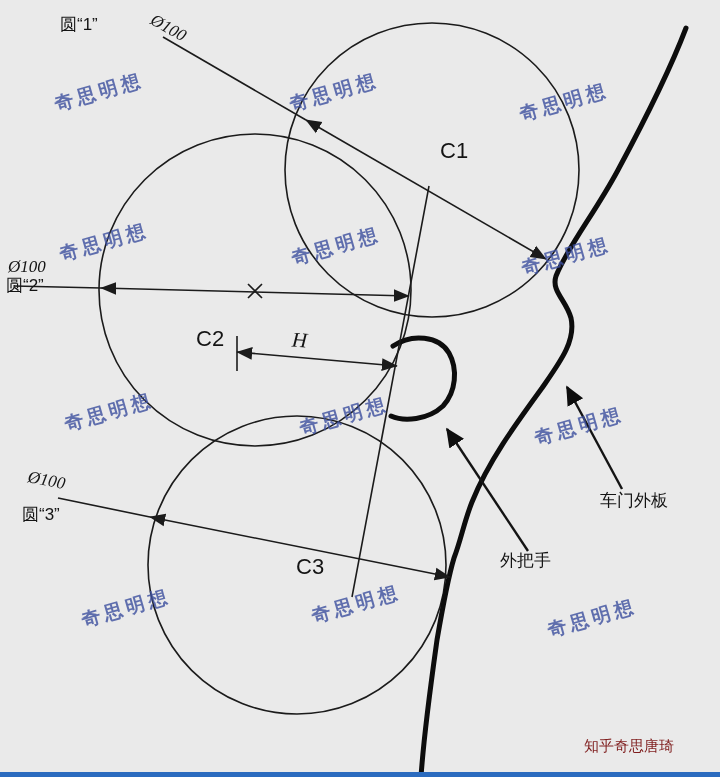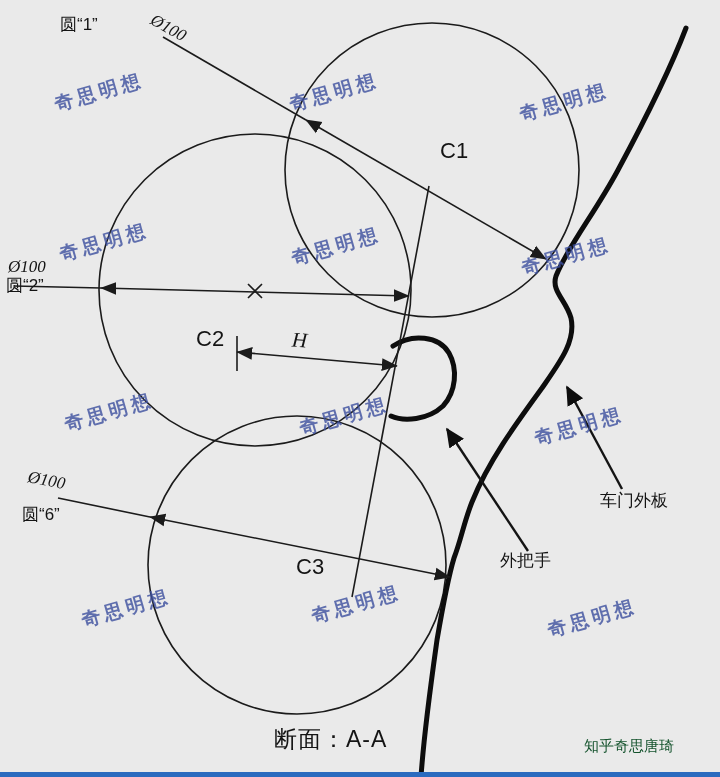--- a/index.html
+++ b/index.html
@@ -14,21 +14,21 @@
   svg{position:absolute;left:0;top:0;}
   .thin{stroke:#1b1b1b;stroke-width:1.6;fill:none;}
   .mid{stroke:#141414;stroke-width:2.4;fill:none;}
   .thick{stroke:#0d0d0d;stroke-width:5;fill:none;stroke-linecap:round;stroke-linejoin:round;}
   .lbl{position:absolute;white-space:nowrap;line-height:1;}
   .cn{font-size:17px;}
   .center-lbl{font-size:22px;}
   .dim{font-size:17px;font-style:italic;font-family:"Liberation Serif", serif;}
   .hdim{font-size:21px;font-style:italic;font-family:"Liberation Serif", serif;}
   .caption{font-size:23px;letter-spacing:1px;}
-  .credit{font-size:15px;color:#14532d;}
+  .credit{font-size:15px;color:#7f1d1d;}
   .wm{
     position:absolute;white-space:nowrap;
     color:#3d509f;opacity:.8;
     font-weight:700;font-size:19px;letter-spacing:4px;
     transform:rotate(-16deg);transform-origin:0 50%;
     pointer-events:none;
   }
   .bottom-bar{
     position:absolute;left:0;bottom:0;width:100%;height:5px;
     background:#2b6bbf;
@@ -96,23 +96,22 @@
   <div class="lbl dim" style="left:152px;top:10px;transform:rotate(29deg);transform-origin:0 50%;">Ø100</div>
   <div class="lbl center-lbl" style="left:440px;top:140px;">C1</div>
 
   <div class="lbl dim" style="left:8px;top:258px;">Ø100</div>
   <div class="lbl cn" style="left:6px;top:277px;">圆“2”</div>
   <div class="lbl center-lbl" style="left:196px;top:328px;">C2</div>
 
   <div class="lbl hdim" style="left:292px;top:330px;transform:rotate(4deg);">H</div>
 
   <div class="lbl dim" style="left:28px;top:468px;transform:rotate(11deg);transform-origin:0 50%;">Ø100</div>
-  <div class="lbl cn" style="left:22px;top:506px;">圆“6”</div>
+  <div class="lbl cn" style="left:22px;top:506px;">圆“3”</div>
   <div class="lbl center-lbl" style="left:296px;top:556px;">C3</div>
 
   <div class="lbl cn" style="left:586px;top:492px;margin-left:14px;">车门外板</div>
   <div class="lbl cn" style="left:500px;top:552px;">外把手</div>
 
-  <div class="lbl caption" style="left:274px;top:728px;">断面：A-A</div>
   <div class="lbl credit" style="left:584px;top:738px;">知乎奇思唐琦</div>
 
   <div class="bottom-bar"></div>
 </div>
 
 </body></html>

